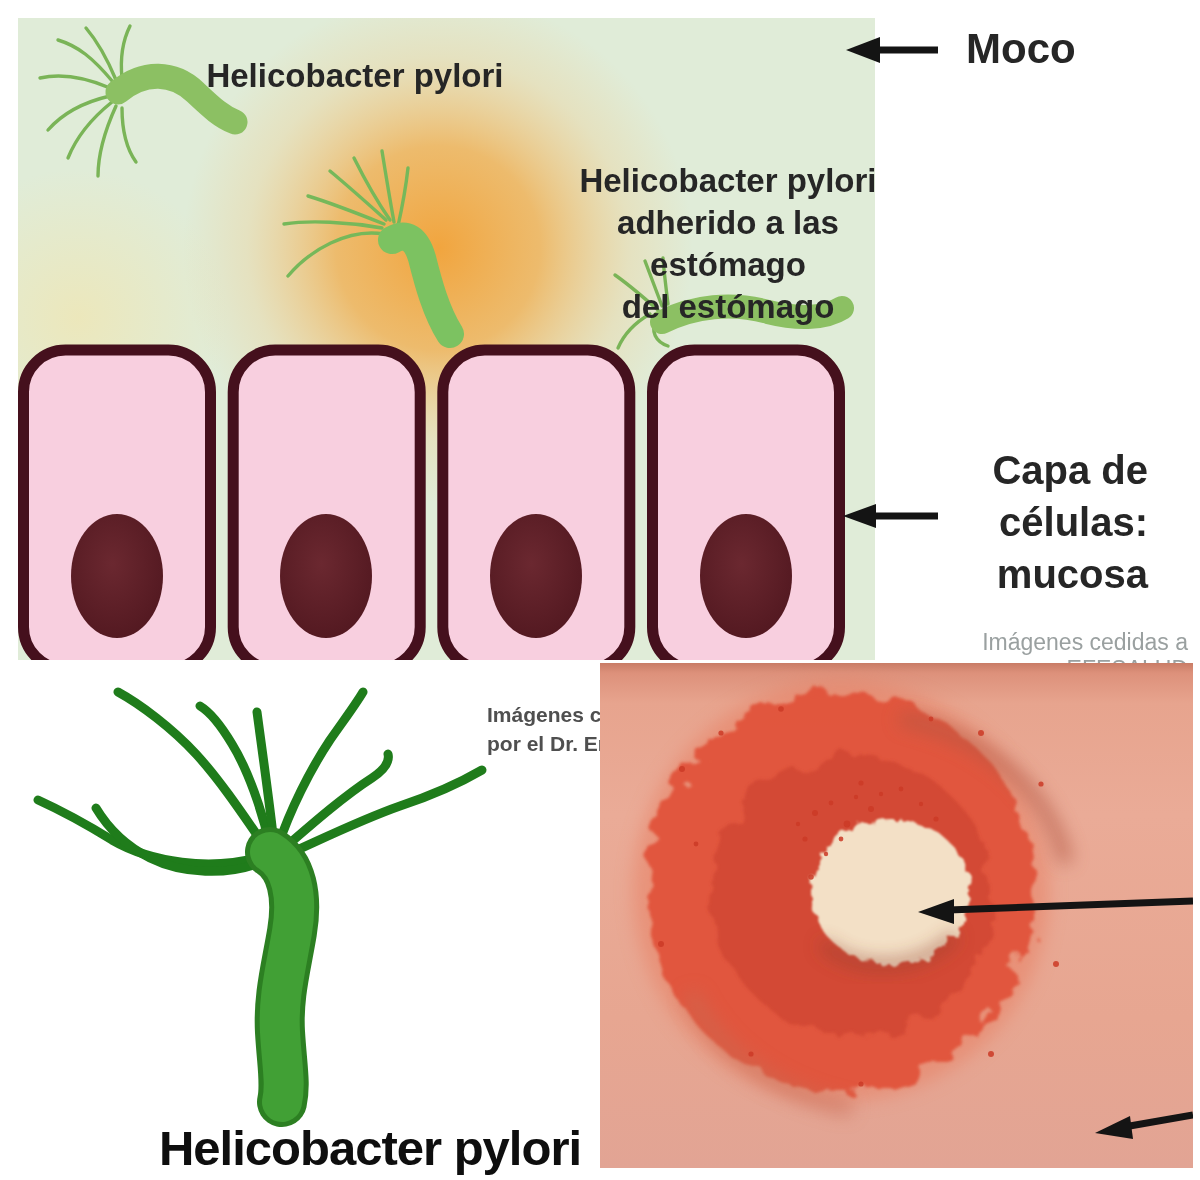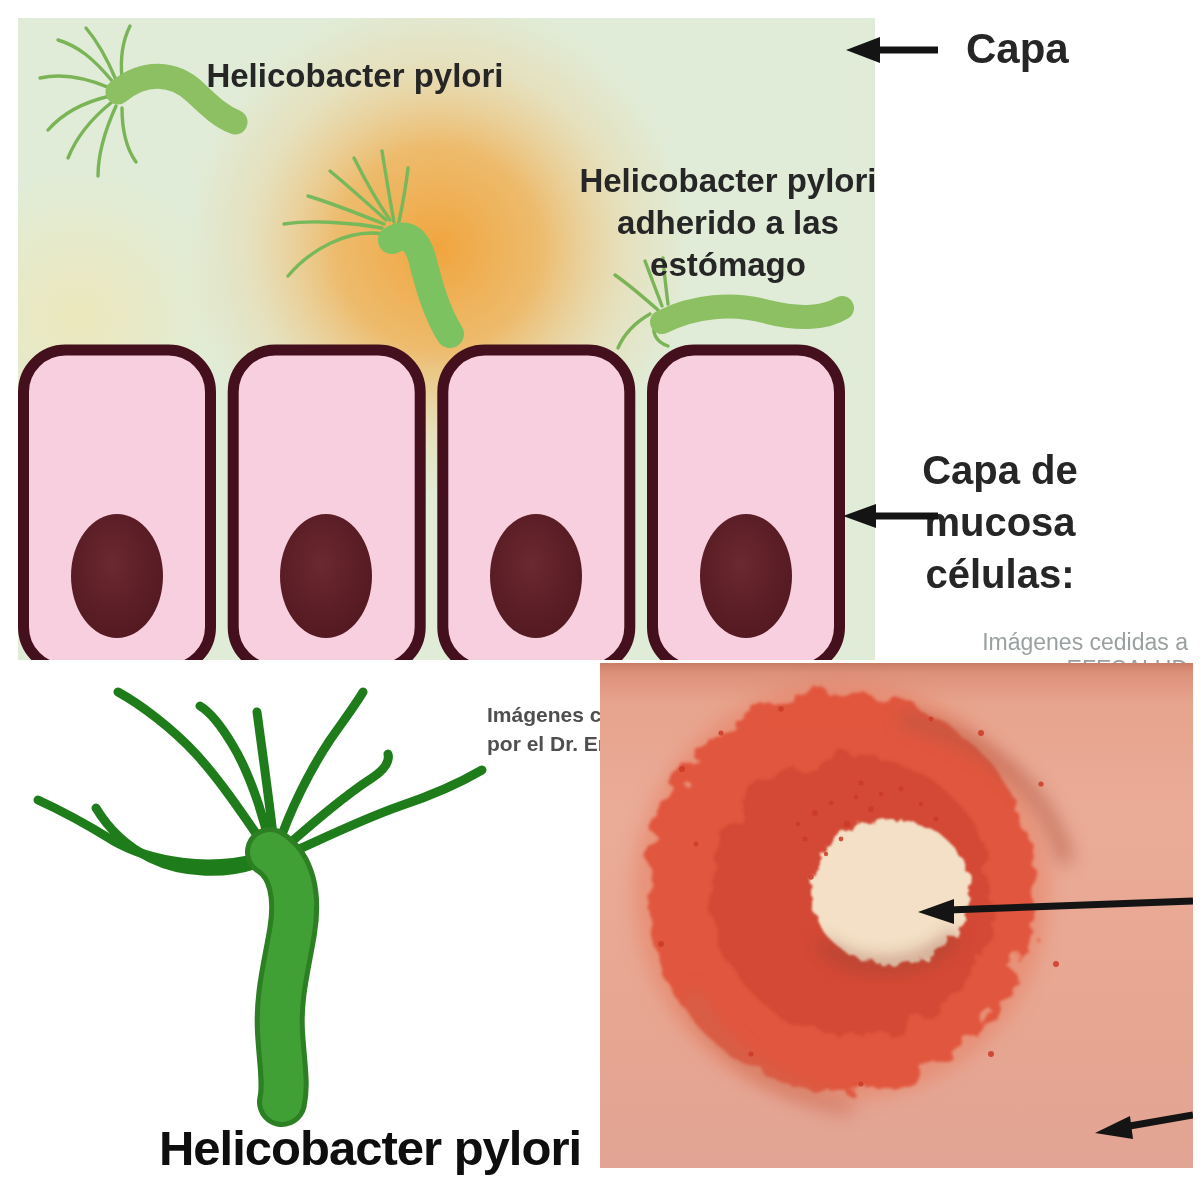--- a/index.html
+++ b/index.html
@@ -6,21 +6,21 @@
   .page{position:relative;width:1200px;height:1180px;background:#ffffff;overflow:hidden;
         font-family:"Liberation Sans",sans-serif;color:#222;}
   .abs{position:absolute;}
   svg{display:block;}
   
   .panel-mucosa{left:18px;top:18px;width:857px;height:642px;}
   .lbl{position:absolute;font-weight:700;color:#262626;text-align:center;}
   .lbl-hp-moco{left:205px;top:55px;width:300px;font-size:33px;line-height:42px;}
   .lbl-hp-adherido{left:578px;top:160px;width:300px;font-size:33px;line-height:42px;}
   .lbl-moco{left:966px;top:26px;width:200px;text-align:left;font-size:42px;line-height:46px;}
-  .lbl-capa{left:880px;top:444px;width:240px;text-align:center;font-size:40px;line-height:52px;}
+  .lbl-capa{left:908px;top:444px;width:240px;text-align:right;font-size:40px;line-height:52px;}
   .credit-efesalud{left:880px;top:629px;width:308px;text-align:right;font-size:23px;
                    font-weight:400;color:#9aa0a0;}
   .credit-doctor{left:487px;top:700px;width:300px;text-align:left;font-size:21px;line-height:29px;
                  font-weight:700;color:#4f4f4f;z-index:1;}
   .lbl span,.credit-doctor span{display:block;}
   
   .panel-bacterium{left:0;top:660px;width:600px;height:520px;z-index:0;}
   .caption-hp{left:120px;top:1120px;width:500px;text-align:center;font-size:49px;
               font-weight:700;color:#0e0e0e;letter-spacing:-1px;}
   
@@ -105,26 +105,27 @@
       <path d="M 644 304 C 676 288 714 284 750 294 C 782 302 808 300 824 290" stroke="#8cc063" stroke-width="24"></path>
     </g>
   </svg>
 
   <div class="abs lbl lbl-hp-moco">
     <span>Helicobacter pylori</span>
   </div>
   <div class="abs lbl lbl-hp-adherido">
     <span>Helicobacter pylori</span>
     <span>adherido a las estómago</span>
-  </div>
-  <div class="abs lbl lbl-moco">Capa</div>
+    <span>del estómago</span>
+  </div>
+  <div class="abs lbl lbl-moco">Moco</div>
   <div class="abs lbl lbl-capa">
     <span>Capa de</span>
+    <span>células:</span>
     <span>mucosa</span>
-    <span>células:</span>
   </div>
   <div class="abs credit-efesalud">Imágenes cedidas a EFESALUD</div>
 
   <div class="abs credit-doctor">
     <span>Imágenes ced</span>
     <span>por el Dr. Enr</span>
   </div>
 
   <svg class="abs panel-bacterium" width="600" height="520" viewBox="0 0 600 520">
     <g stroke="#1f7c1b" stroke-width="9" fill="none" stroke-linecap="round">

